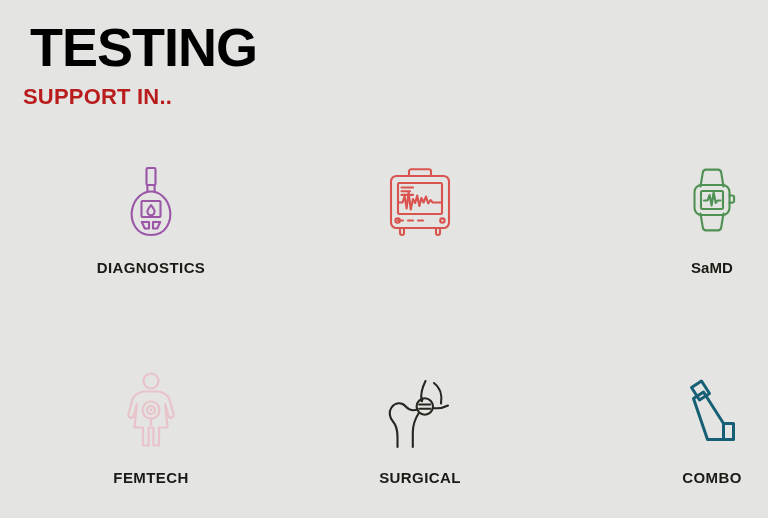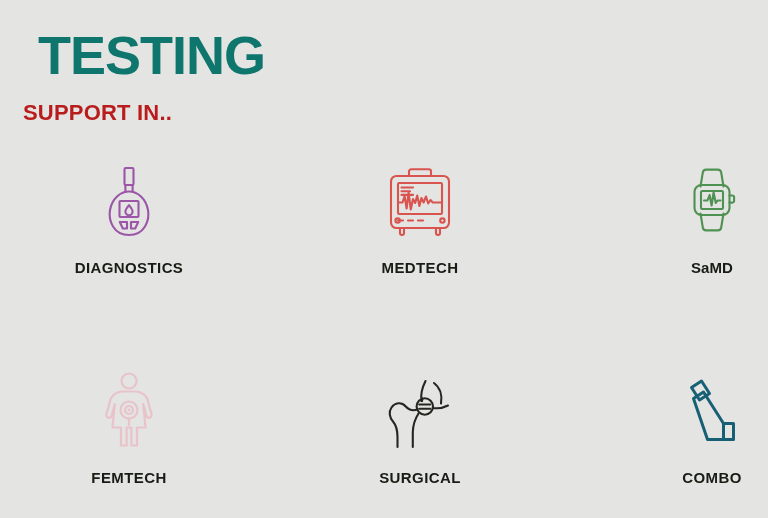--- a/index.html
+++ b/index.html
@@ -24,22 +24,22 @@
     position: absolute;
     left: 22px;
     top: 10px;
   }
   .title {
     font-family: "Liberation Sans", sans-serif;
     font-size: 54px;
     line-height: 58px;
     font-weight: bold;
     letter-spacing: -1px;
-    color: #0f766e;
-    margin: 16px;
+    color: #000000;
+    margin: 8px;
     white-space: nowrap;
   }
   .subtitle {
     font-family: "Liberation Sans", sans-serif;
     font-size: 22px;
     line-height: 26px;
     font-weight: bold;
     letter-spacing: 0.2px;
     color: #b91c1c;
     margin: 4px 0 0 1px;
@@ -53,21 +53,21 @@
     top: 165px;
     width: 768px;
     height: 340px;
   }
   .cell {
     position: absolute;
     width: 200px;
     text-align: center;
   }
   
-  .col-1 { left: 29px; }
+  .col-1 { left: 51px; }
   .col-2 { left: 320px; }
   .col-3 { left: 612px; }
   
   .row-1 { top: 0px; }
   .row-2 { top: 210px; }
 
   .icon-wrap {
     height: 80px;
     display: flex;
     align-items: flex-end;
@@ -148,21 +148,20 @@
           <path d="M16 55.5 L21 55.5 M26 55.5 L31 55.5 M36 55.5 L41 55.5"></path>
 
           <circle cx="15.6" cy="55.6" r="2.2"></circle>
 
           <circle cx="60.4" cy="55.6" r="2.2"></circle>
 
           <path d="M18 63 L18 68 A2 2 0 0 0 20 70 A2 2 0 0 0 22 68 L22 63"></path>
           <path d="M54 63 L54 68 A2 2 0 0 0 56 70 A2 2 0 0 0 58 68 L58 63"></path>
         </svg>
       </div>
-      <div class="cell-label">MEDTECH</div>
     </div>
 
     <div class="cell col-3 row-1">
       <div class="icon-wrap">
         <svg width="62" height="80" viewBox="0 0 62 80" fill="none" stroke="#4f9153" stroke-width="2.1" stroke-linecap="round" stroke-linejoin="round">
 
           <path d="M19.5 21.5 L21.8 7.5 A3.4 3.4 0 0 1 25.2 4.6 L36.8 4.6
                    A3.4 3.4 0 0 1 40.2 7.5 L42.5 21.5"></path>
 
           <path d="M19.5 48.5 L21.8 62.5 A3.4 3.4 0 0 0 25.2 65.4 L36.8 65.4

